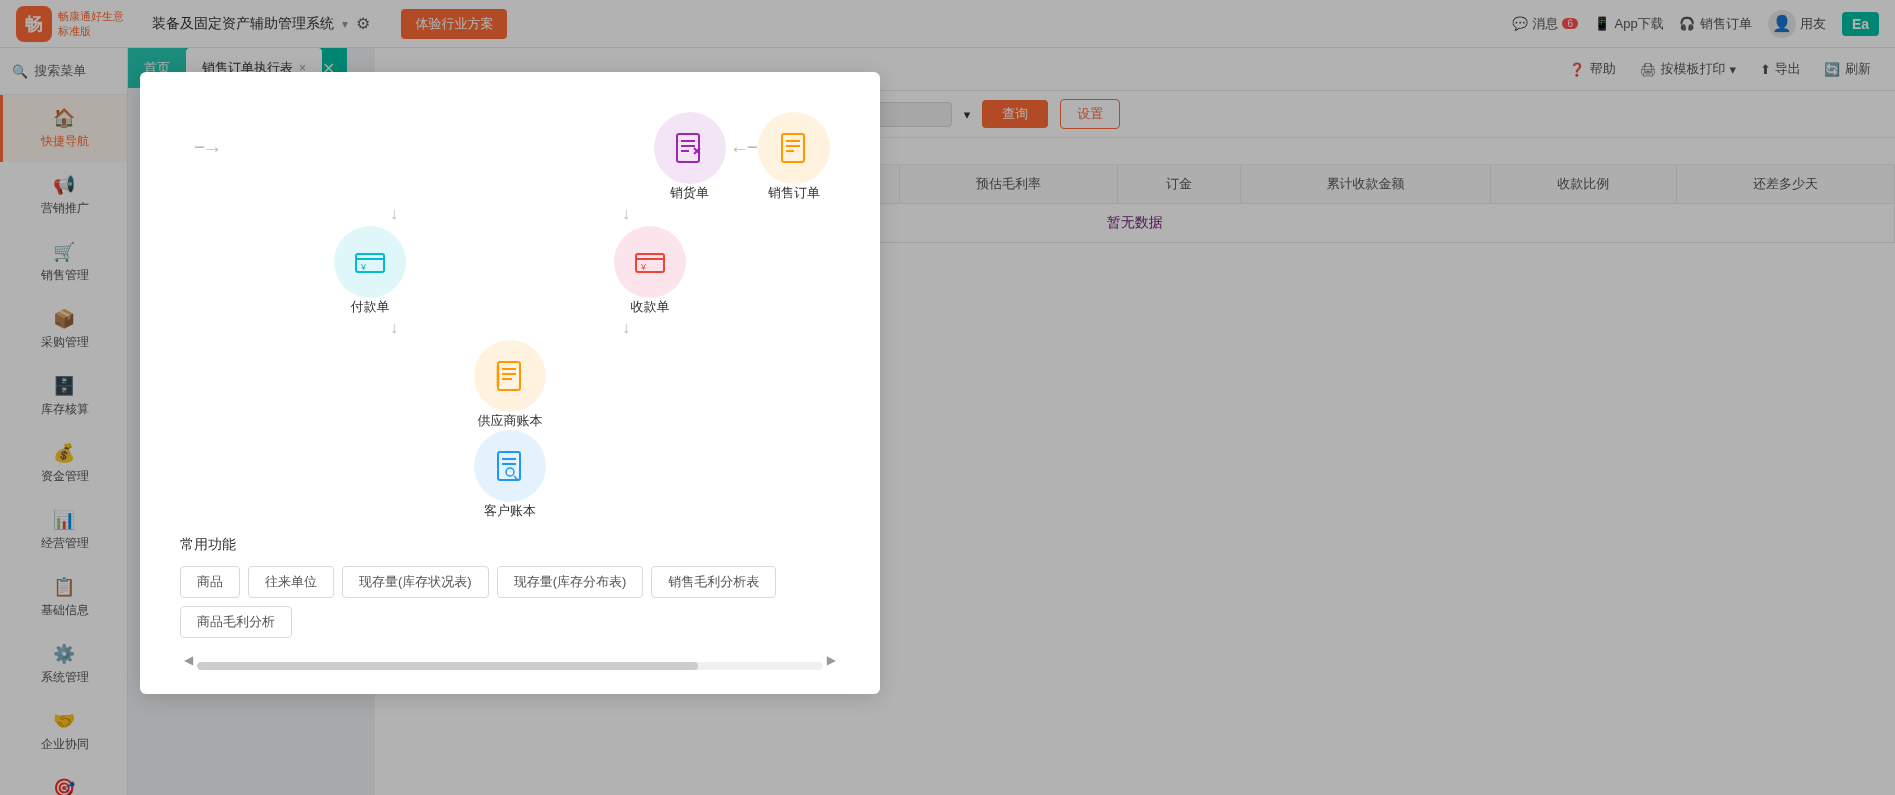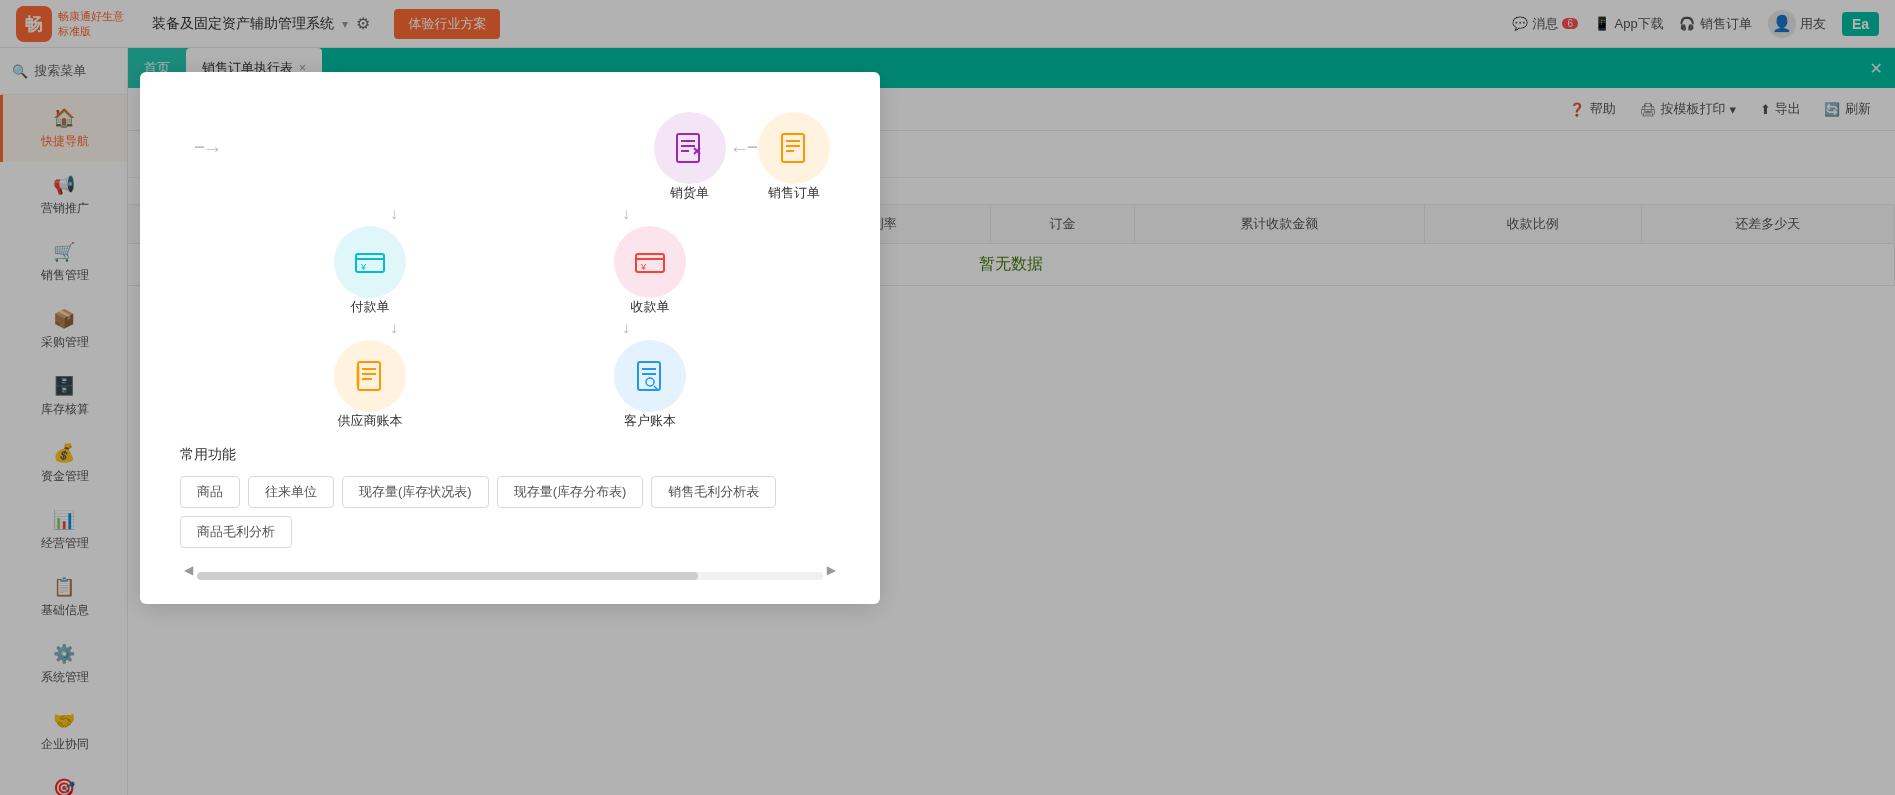--- a/index.html
+++ b/index.html
@@ -3,30 +3,30 @@
   <meta charset="utf-8">
   <style>
     * { box-sizing: border-box; margin: 0; padding: 0; }
     body { font-family: "Microsoft YaHei", "PingFang SC", sans-serif; font-size: 13px; background: #f5f5f5; color: #333; overflow: hidden; }
 
     
     .app-wrapper { display: flex; flex-direction: column; height: 795px; width: 1895px; }
     .top-bar { height: 48px; background: #fff; display: flex; align-items: center; padding: 0 16px; border-bottom: 1px solid #e8e8e8; flex-shrink: 0; }
     .main-area { display: flex; flex: 1; overflow: hidden; }
     .sidebar { width: 128px; background: #fff; border-right: 1px solid #e8e8e8; flex-shrink: 0; display: flex; flex-direction: column; }
-    .content-area { flex: 1; display: flex; flex-direction: column; overflow: hidden; background: #f0f2f5; }
+    .content-area { flex: 1; display: flex; flex-direction: row; overflow: hidden; background: #f0f2f5; gap: 28px; }
 
     
     .top-bar-logo { display: flex; align-items: center; gap: 6px; width: 128px; flex-shrink: 0; }
     .logo-icon { width: 36px; height: 36px; background: #ff6b35; border-radius: 8px; display: flex; align-items: center; justify-content: center; color: white; font-size: 18px; font-weight: bold; }
     .logo-text { font-size: 11px; color: #ff6b35; line-height: 1.3; }
     .top-bar-system { display: flex; align-items: center; gap: 8px; margin-left: 8px; }
     .system-title { font-size: 14px; color: #333; }
     .system-arrow { color: #999; font-size: 12px; }
-    .top-bar-actions { margin-left: 12px; display: flex; align-items: center; gap: 8px; padding-left: 12px; }
+    .top-bar-actions { margin-left: 19px; display: flex; align-items: center; gap: 8px; padding-left: 12px; }
     .btn-experience { background: #ff6b35; color: white; border: none; border-radius: 4px; padding: 6px 14px; font-size: 13px; cursor: pointer; }
     .top-bar-right { margin-left: auto; display: flex; align-items: center; gap: 16px; }
     .top-bar-right-item { display: flex; align-items: center; gap: 4px; color: #555; font-size: 13px; cursor: pointer; }
     .badge { background: #ff4d4f; color: white; border-radius: 10px; font-size: 10px; padding: 0 5px; min-width: 16px; text-align: center; }
     .avatar { width: 28px; height: 28px; background: #e8e8e8; border-radius: 50%; display: flex; align-items: center; justify-content: center; color: #999; font-size: 16px; }
 
     
     .sidebar-search { padding: 10px 12px; border-bottom: 1px solid #f0f0f0; }
     .sidebar-search-btn { display: flex; align-items: center; gap: 6px; color: #666; font-size: 13px; cursor: pointer; padding: 4px 0; }
     .sidebar-menu { flex: 1; overflow-y: auto; }
@@ -57,21 +57,21 @@
     .date-icon { color: #999; cursor: pointer; }
     .select-input { border: 1px solid #d9d9d9; border-radius: 4px; padding: 4px 8px; font-size: 13px; color: #333; width: 200px; appearance: none; }
     .btn-query { background: #ff6b35; color: white; border: none; border-radius: 4px; padding: 5px 20px; font-size: 13px; cursor: pointer; }
     .btn-set { background: white; color: #ff6b35; border: 1px solid #ff6b35; border-radius: 4px; padding: 5px 16px; font-size: 13px; cursor: pointer; }
     .more-conditions { color: #00bfa5; font-size: 13px; cursor: pointer; padding: 4px 8px; }
 
     
     .data-table { width: 100%; border-collapse: collapse; font-size: 13px; }
     .data-table th { background: #fafafa; border-bottom: 1px solid #e8e8e8; border-right: 1px solid #e8e8e8; padding: 10px 12px; text-align: center; color: #555; font-weight: normal; white-space: nowrap; }
     .data-table td { border-bottom: 1px solid #e8e8e8; border-right: 1px solid #e8e8e8; padding: 10px 12px; text-align: center; }
-    .no-data { text-align: center; color: #4d7c0f; padding: 60px 0; font-size: 16px; }
+    .no-data { text-align: center; color: #701a75; padding: 60px 0; font-size: 14px; }
 
     
     .modal-overlay { position: fixed; top: 0; left: 0; width: 100%; height: 100%; background: rgba(0,0,0,0.3); z-index: 100; }
     .modal { position: fixed; top: 72px; left: 140px; width: 740px; background: white; border-radius: 6px; box-shadow: 0 4px 24px rgba(0,0,0,0.15); z-index: 101; overflow: hidden; }
     .modal-content { padding: 30px 40px 20px; }
 
     
     .flow-section { display: flex; flex-direction: column; gap: 0; }
     .flow-circle { width: 72px; height: 72px; border-radius: 50%; display: flex; align-items: center; justify-content: center; font-size: 28px; }
     .flow-circle.green { background: #e8f5e9; color: #4caf50; }
@@ -383,21 +383,21 @@
           <div class="flow-arrow-v">↓</div>
         </div>
         <div style="flex:1;min-width:60px;"></div>
         <div style="width:120px;text-align:center;">
           <div class="flow-arrow-v">↓</div>
         </div>
         <div style="width:24px;"></div>
         <div style="width:120px;"></div>
       </div>
 
-      <div style="display:flex; align-items:center; padding: 0 10px 0; gap:0;">
+      <div style="display:flex; align-items:center; padding: 0 10px 0; gap:0;flex-direction:column;">
         <div style="width:120px;"></div>
         <div style="width:24px;"></div>
 
         <div class="flow-col">
           <div class="flow-circle orange2">
             <svg width="36" height="36" viewBox="0 0 36 36">
                 <rect x="6" y="4" width="22" height="28" rx="2" fill="none" stroke="#ff9800" stroke-width="2"></rect>
                 <line x1="10" y1="11" x2="24" y2="11" stroke="#ff9800" stroke-width="2"></line>
                 <line x1="10" y1="16" x2="24" y2="16" stroke="#ff9800" stroke-width="2"></line>
                 <line x1="10" y1="21" x2="20" y2="21" stroke="#ff9800" stroke-width="2"></line>

